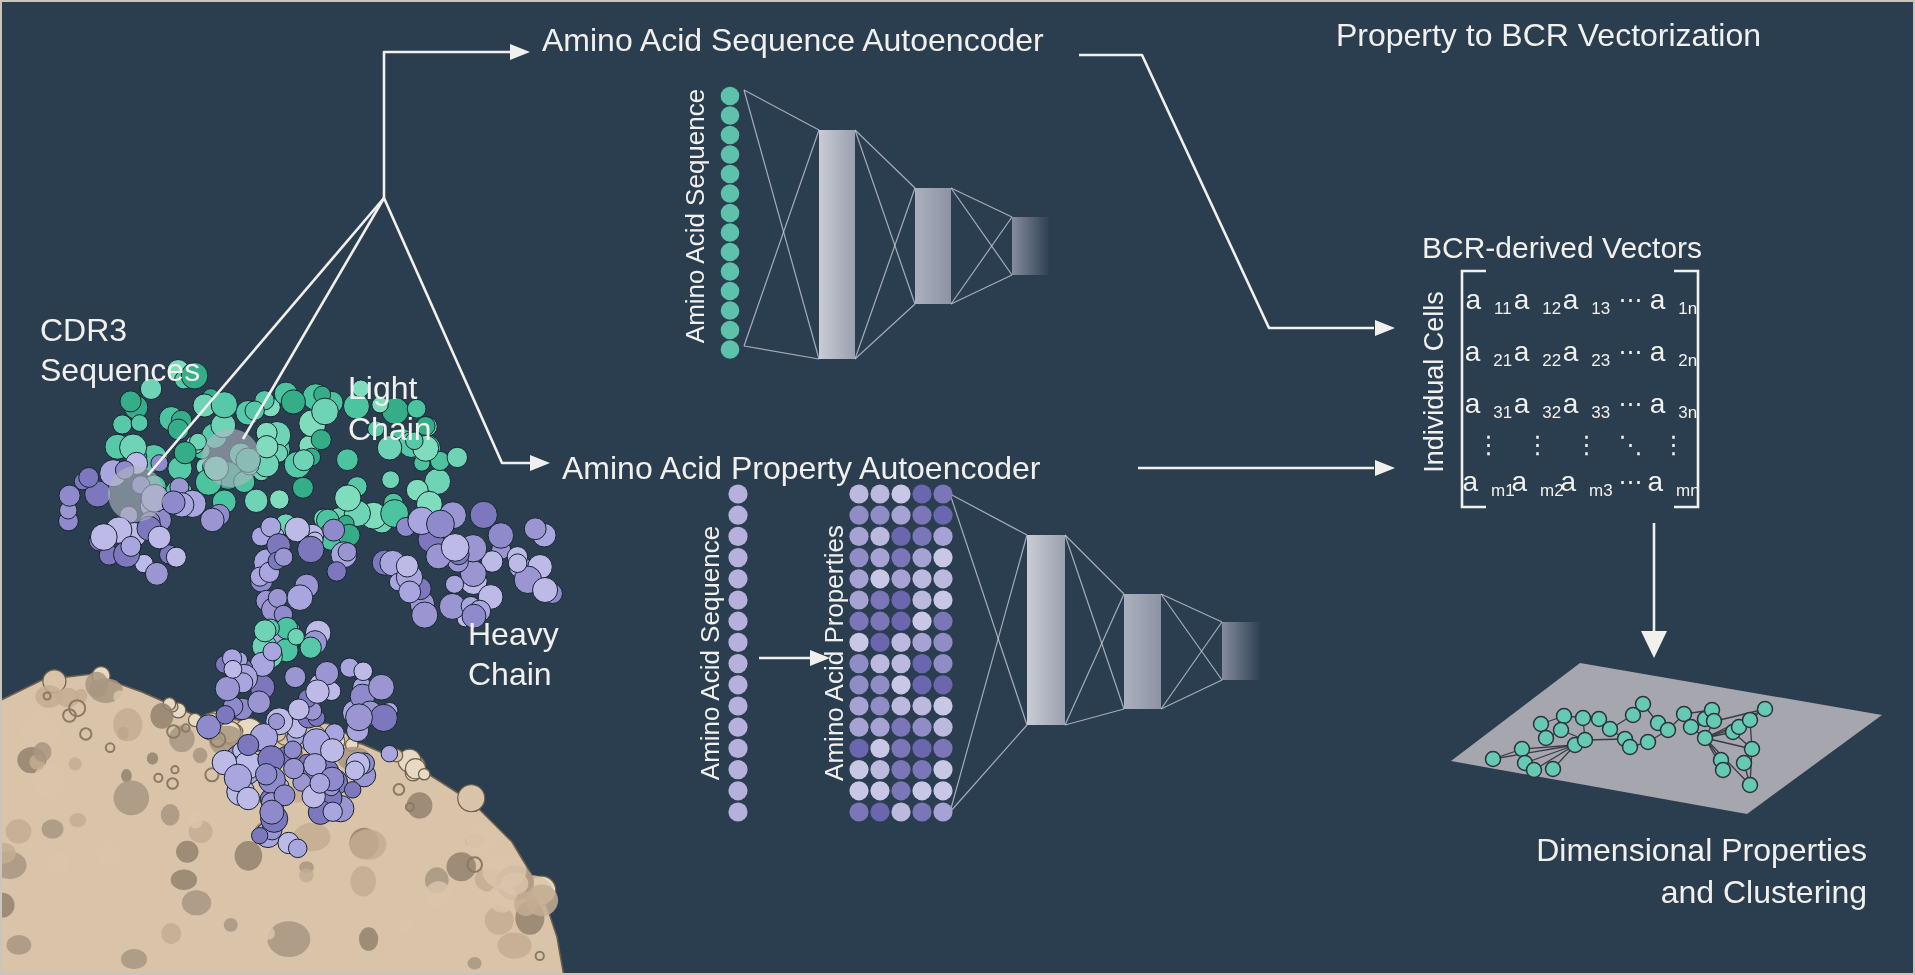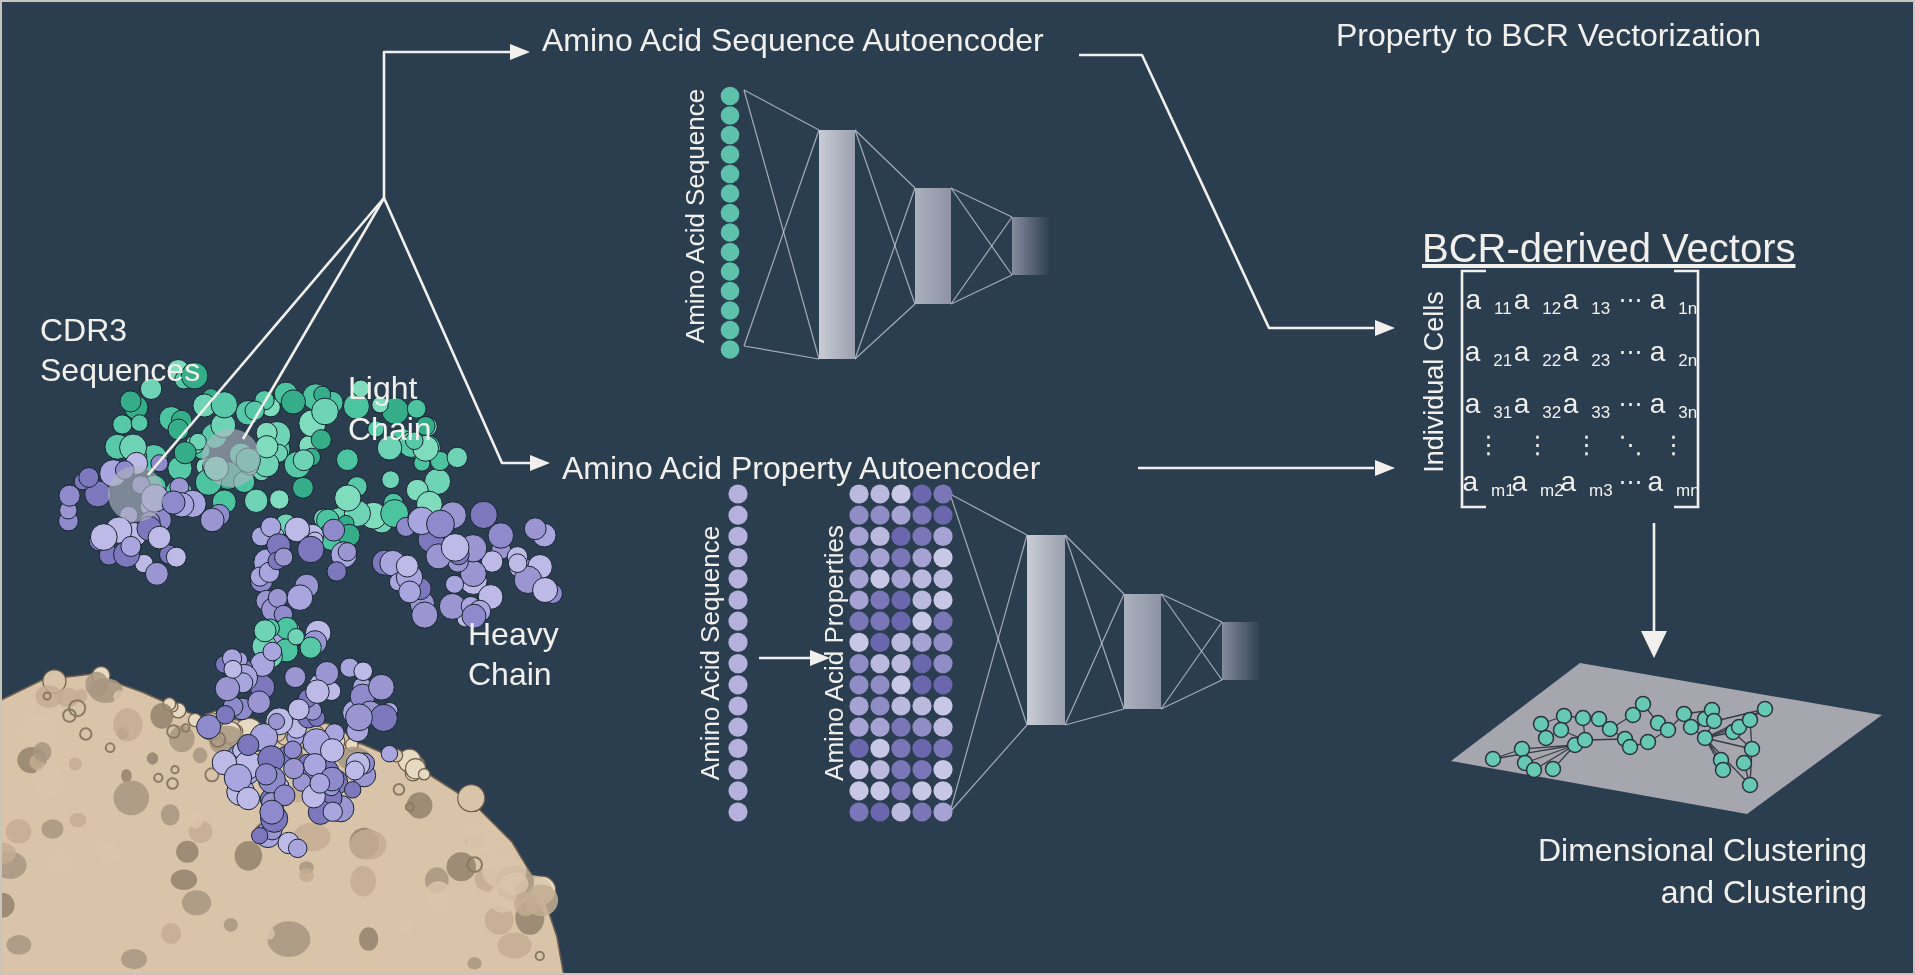--- a/index.html
+++ b/index.html
@@ -15,21 +15,21 @@
   .vlabel {
     font-size:26px; white-space:nowrap;
     transform:translate(-50%,-50%) rotate(-90deg);
   }
   #fig-title { right:152px; top:14px; text-align:right; font-size:32px; line-height:39px; }
   #cdr3-label { left:38px; top:308px; width:185px; text-align:left; line-height:40px; }
   #light-chain-label { left:346px; top:366px; line-height:41px; }
   #heavy-chain-label { left:466px; top:612px; line-height:40px; }
   #seq-ae-title { left:540px; top:18px; }
   #prop-ae-title { left:560px; top:446px; }
-  #bcr-title { left:1420px; top:226px; width:300px; text-align:left; font-size:40px;text-decoration:underline; }
+  #bcr-title { left:1420px; top:226px; width:300px; text-align:left; font-size:30px; }
   #individual-cells { left:1432px; top:380px; font-size:27px; }
   #dimred-label { right:46px; top:827px; text-align:right; font-size:32px; line-height:42px; }
   #matrix-grid {
     left:1462px; top:272px; width:233px; height:230px;
     display:grid;
     grid-template-columns:49px 49px 49px 39px 47px;
     grid-template-rows:52px 52px 52px 30px 44px;
   }
   .mcell { display:flex; align-items:center; justify-content:center; font-size:28px; }
   .msub { font-size:17px; position:relative; top:9px; margin-left:13px; }
@@ -872,15 +872,15 @@
     <div class="mcell">
       <span class="mdots">⋯</span>
     </div>
     <div class="mcell">
       <span>a</span>
       <span class="msub">mn</span>
     </div>
   </div>
 
 <div class="abs lbl" id="dimred-label">
-  <div>Dimensional Clustering</div>
+  <div>Dimensional Properties</div>
   <div>and Clustering</div>
 </div>
 
 </body></html>

